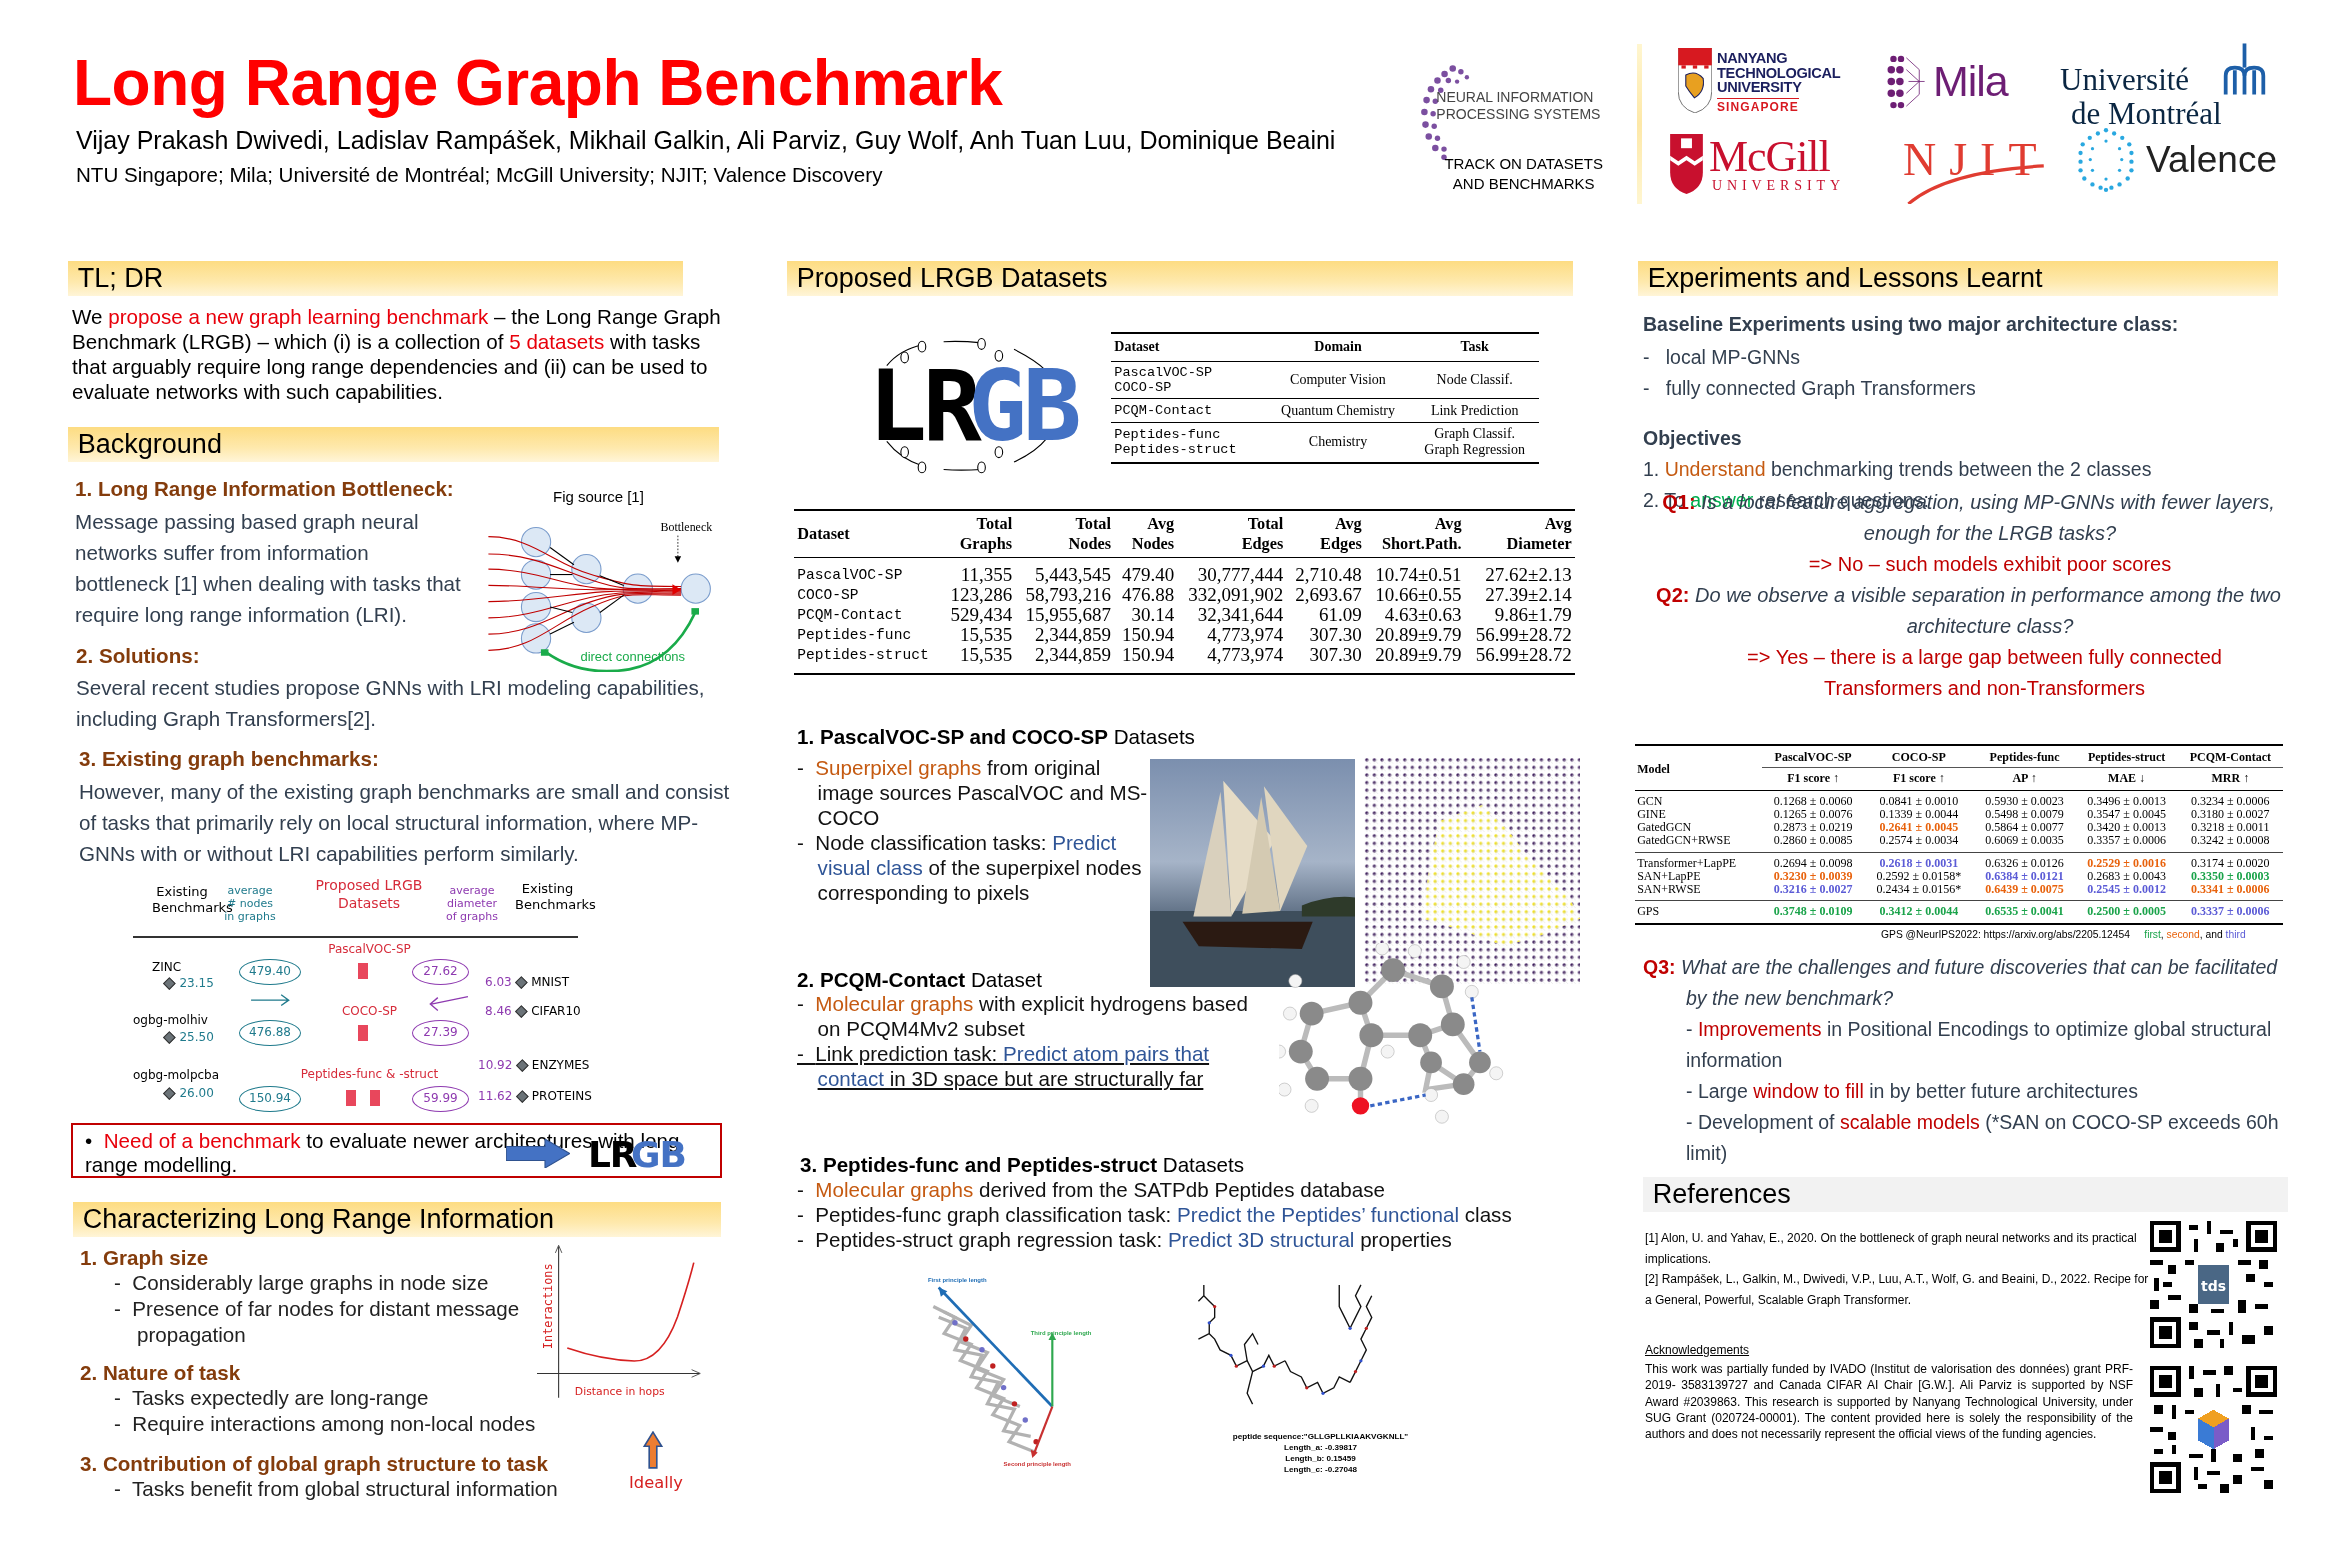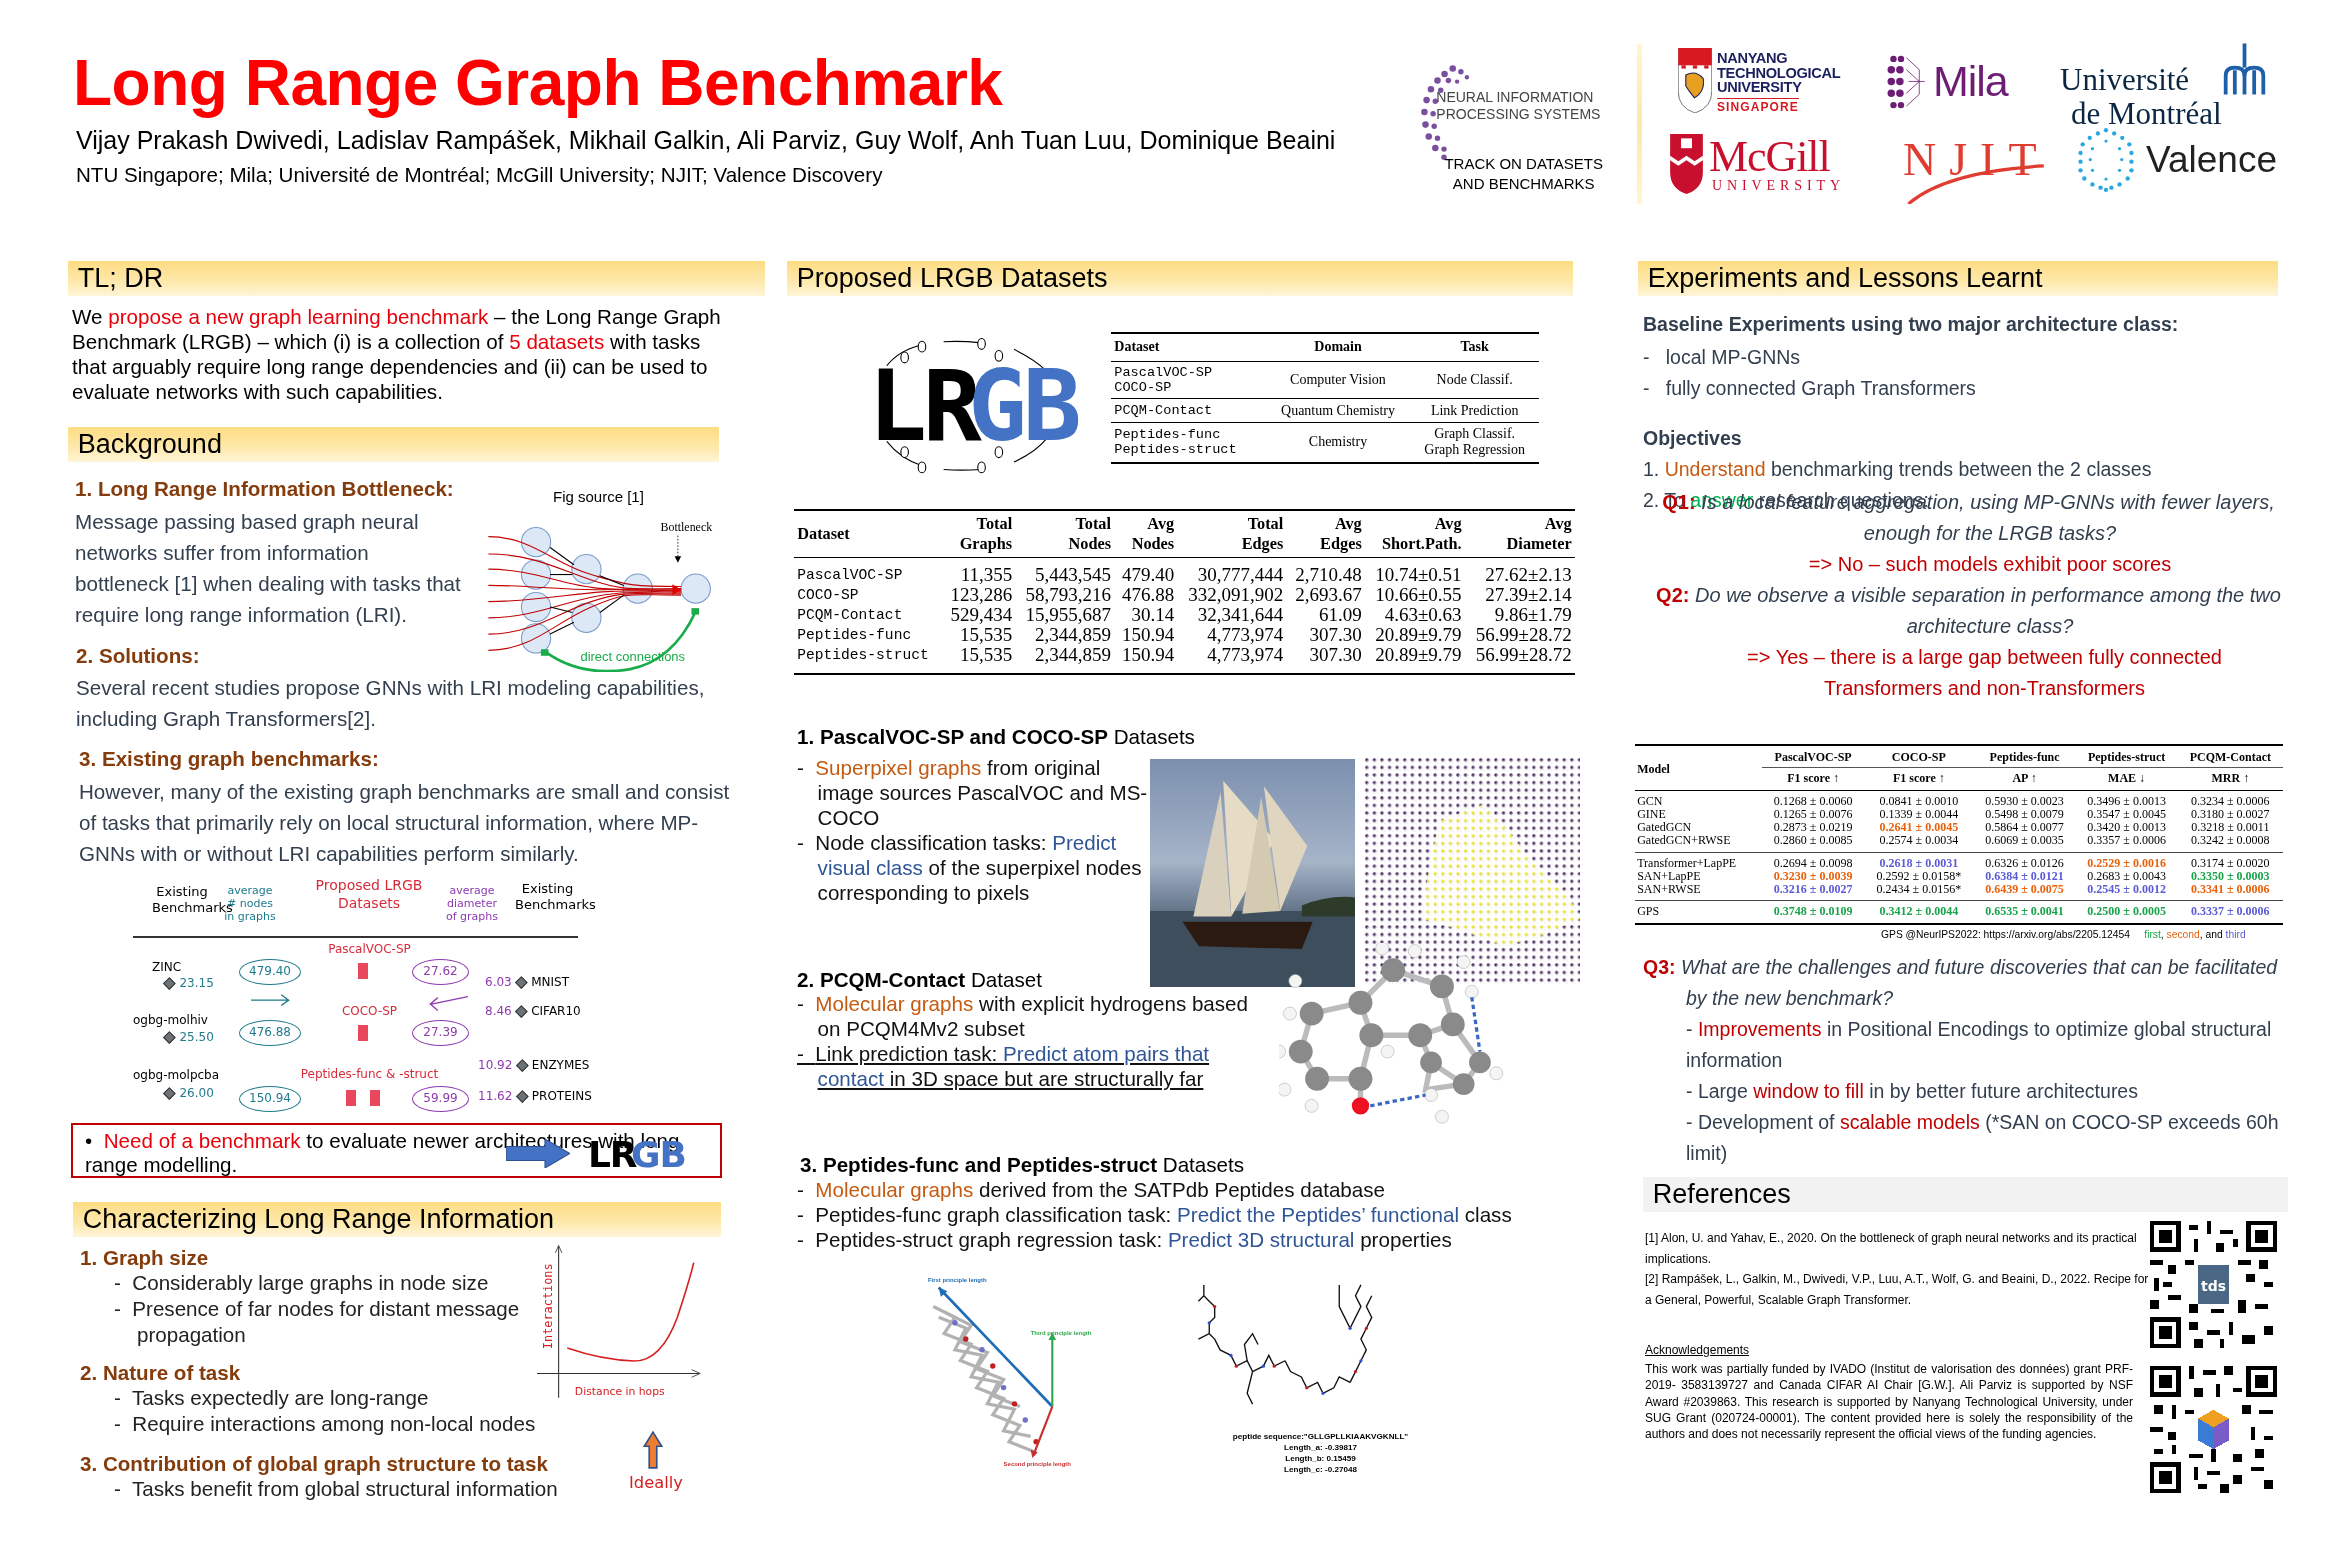--- a/index.html
+++ b/index.html
@@ -240,21 +240,21 @@
         <circle cx="84" cy="60" r="3"></circle>
       <circle cx="30" cy="80" r="3"></circle>
         <circle cx="80" cy="80" r="3"></circle>
         <circle cx="55" cy="26" r="3"></circle>
         <circle cx="55" cy="96" r="3"></circle>
     </g>
   </svg>
   <div class="valence-text">Valence</div>
 </div>
 
-<div class="sec" style="left:68px;top:261px;width:697px;">TL; DR</div>
+<div class="sec" style="left:68px;top:261px;width:615px;">TL; DR</div>
 <div class="txt" style="left:72px;top:304px;width:651px;font-size:20.6px;line-height:25px;">
   <span>We </span><span class="red">propose a new graph learning benchmark</span><span> – the Long Range Graph Benchmark (LRGB) – which (i) is a collection of </span><span class="red">5 datasets</span><span> with tasks that arguably require long range dependencies and (ii) can be used to evaluate networks with such capabilities.</span>
 </div>
 
 <div class="sec" style="left:68px;top:427px;width:651px;">Background</div>
 
 <div class="abs sub" style="left:75px;top:477px;">1. Long Range Information Bottleneck:</div>
 <div class="txt slate" style="left:75px;top:506px;width:390px;font-size:20.6px;line-height:31px;">Message passing based graph neural networks suffer from information bottleneck [1] when dealing with tasks that require long range information (LRI).</div>
 
 <div class="abs" style="left:553px;top:488px;font-size:15px;">Fig source [1]</div>

